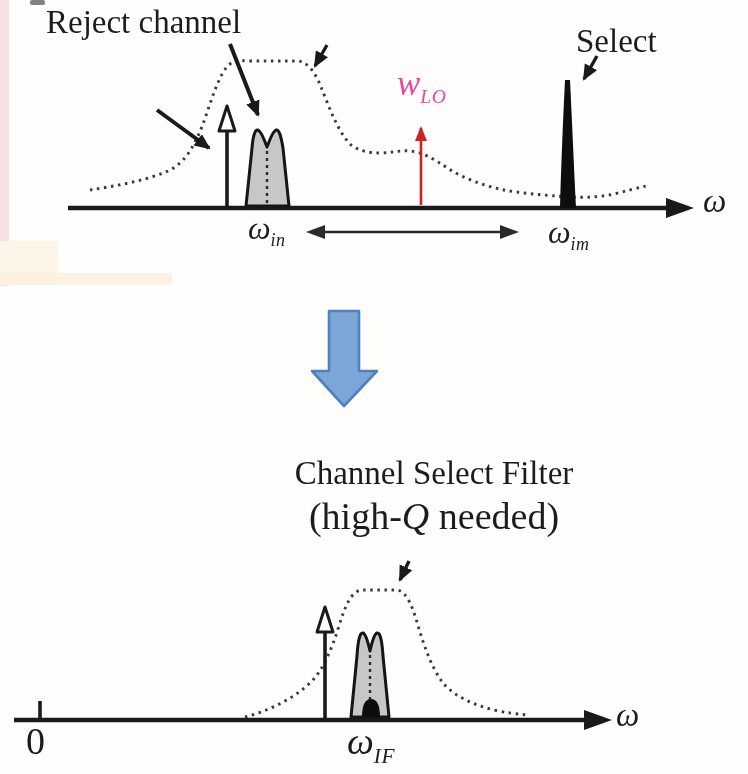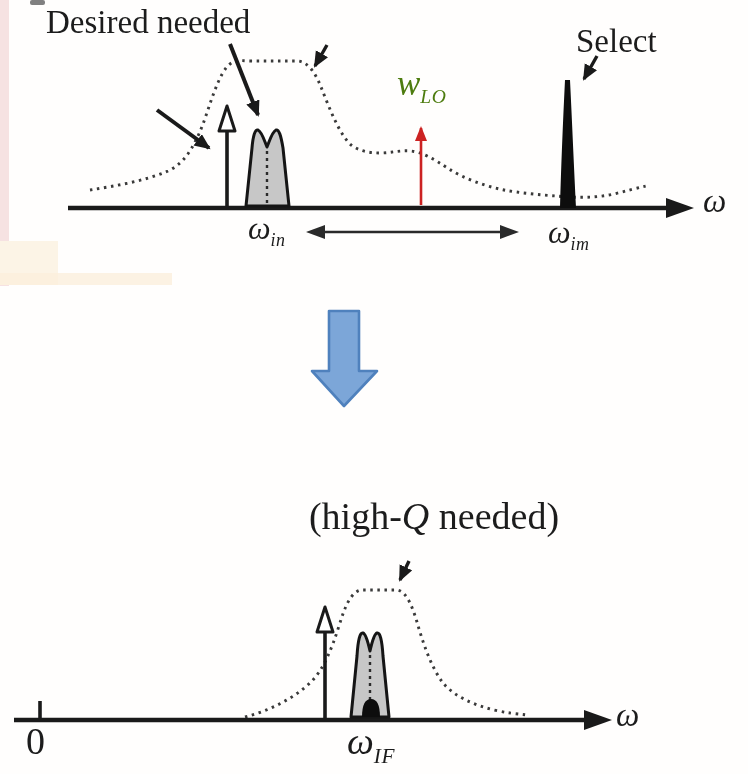--- a/index.html
+++ b/index.html
@@ -9,21 +9,21 @@
     font-family:"Liberation Serif","DejaVu Serif",serif;
   }
   .abs{position:absolute;left:0;}
   .t{
     position:absolute;white-space:nowrap;color:#1c1c1c;
     font-family:"Liberation Serif","DejaVu Serif",serif;
     line-height:1.05;
   }
   .it{font-style:italic;}
   .t sub{font-size:0.56em;font-style:italic;line-height:0;letter-spacing:0.5px;}
-  .red{color:#4d7c0f;}
+  .red{color:#ec4899;}
   .center{text-align:center;}
   
   .strip-pink{position:absolute;left:0;top:0;width:9px;height:286px;background:#f6e2e2;}
   .cream-box{position:absolute;left:0;top:241px;width:58px;height:44px;background:#fcf4e6;}
   .cream-line{position:absolute;left:0;top:273px;width:172px;height:12px;background:#fbefdc;opacity:.8;}
   .smudge{position:absolute;left:30px;top:0;width:15px;height:5px;background:#6a6a6a;border-radius:2px;opacity:.85;}
 </style>
 </head>
 <body>
 
@@ -82,21 +82,21 @@
     <line x1="323" y1="232" x2="502" y2="232" stroke="#2a2a2a" stroke-width="2.6"></line>
     <polygon points="306,232 325,225 325,239" fill="#2a2a2a"></polygon>
     <polygon points="519,232 500,225 500,239" fill="#2a2a2a"></polygon>
 
     <line x1="230" y1="44" x2="258" y2="115" stroke="#1a1a1a" stroke-width="4" marker-end="url(#ahA)"></line>
     <line x1="157" y1="110" x2="209" y2="148" stroke="#1a1a1a" stroke-width="4" marker-end="url(#ahA)"></line>
     <line x1="327" y1="45" x2="315" y2="66" stroke="#1a1a1a" stroke-width="3.4" marker-end="url(#ahA)"></line>
     <line x1="597" y1="56" x2="584" y2="79" stroke="#1a1a1a" stroke-width="3.4" marker-end="url(#ahA)"></line>
   </svg>
 
-  <span class="t" style="left:46px;top:5px;font-size:33px">Desired needed</span>
+  <span class="t" style="left:46px;top:5px;font-size:33px">Reject channel</span>
   <span class="t" style="left:576px;top:24px;font-size:33px">Select</span>
 
   <span class="t red" style="left:397px;top:66px;font-size:35px"><i class="it">w</i><sub>LO</sub></span>
 
   <span class="t" style="left:248px;top:212px;font-size:32px"><i class="it">ω</i><sub>in</sub></span>
 
 
   <span class="t" style="left:548px;top:216px;font-size:32px"><i class="it">ω</i><sub>im</sub></span>
 
   <span class="t it" style="left:703px;top:184px;font-size:33px">ω</span>
@@ -135,20 +135,21 @@
          C 372 202, 374 194, 377 193
          C 380 192, 382 200, 383 216
          L 389 277 Z" fill="#c7c7c7" stroke="#151515" stroke-width="3" stroke-linejoin="round"></path>
     <line x1="370" y1="215" x2="370" y2="275" stroke="#2a2a2a" stroke-width="2.4" stroke-dasharray="3 4"></line>
 
     <path d="M 362 277 C 362 265, 365 259, 371 259 C 377 259, 380 265, 380 277 Z" fill="#0d0d0d"></path>
 
     <line x1="409" y1="121" x2="400" y2="140" stroke="#1a1a1a" stroke-width="3.4" marker-end="url(#ahB)"></line>
   </svg>
 
+  <span class="t center" style="left:258px;top:456px;width:352px;font-size:33px">Channel Select Filter</span>
   <span class="t center" style="left:258px;top:497px;width:352px;font-size:38px"><span>(high-</span><i class="it">Q</i><span> needed)</span></span>
 
   <span class="t" style="left:26px;top:722px;font-size:38px">0</span>
 
   <span class="t" style="left:347px;top:722px;font-size:38px"><i class="it">ω</i><sub>IF</sub></span>
 
   <span class="t it" style="left:616px;top:698px;font-size:33px">ω</span>
 
 </div>
 

